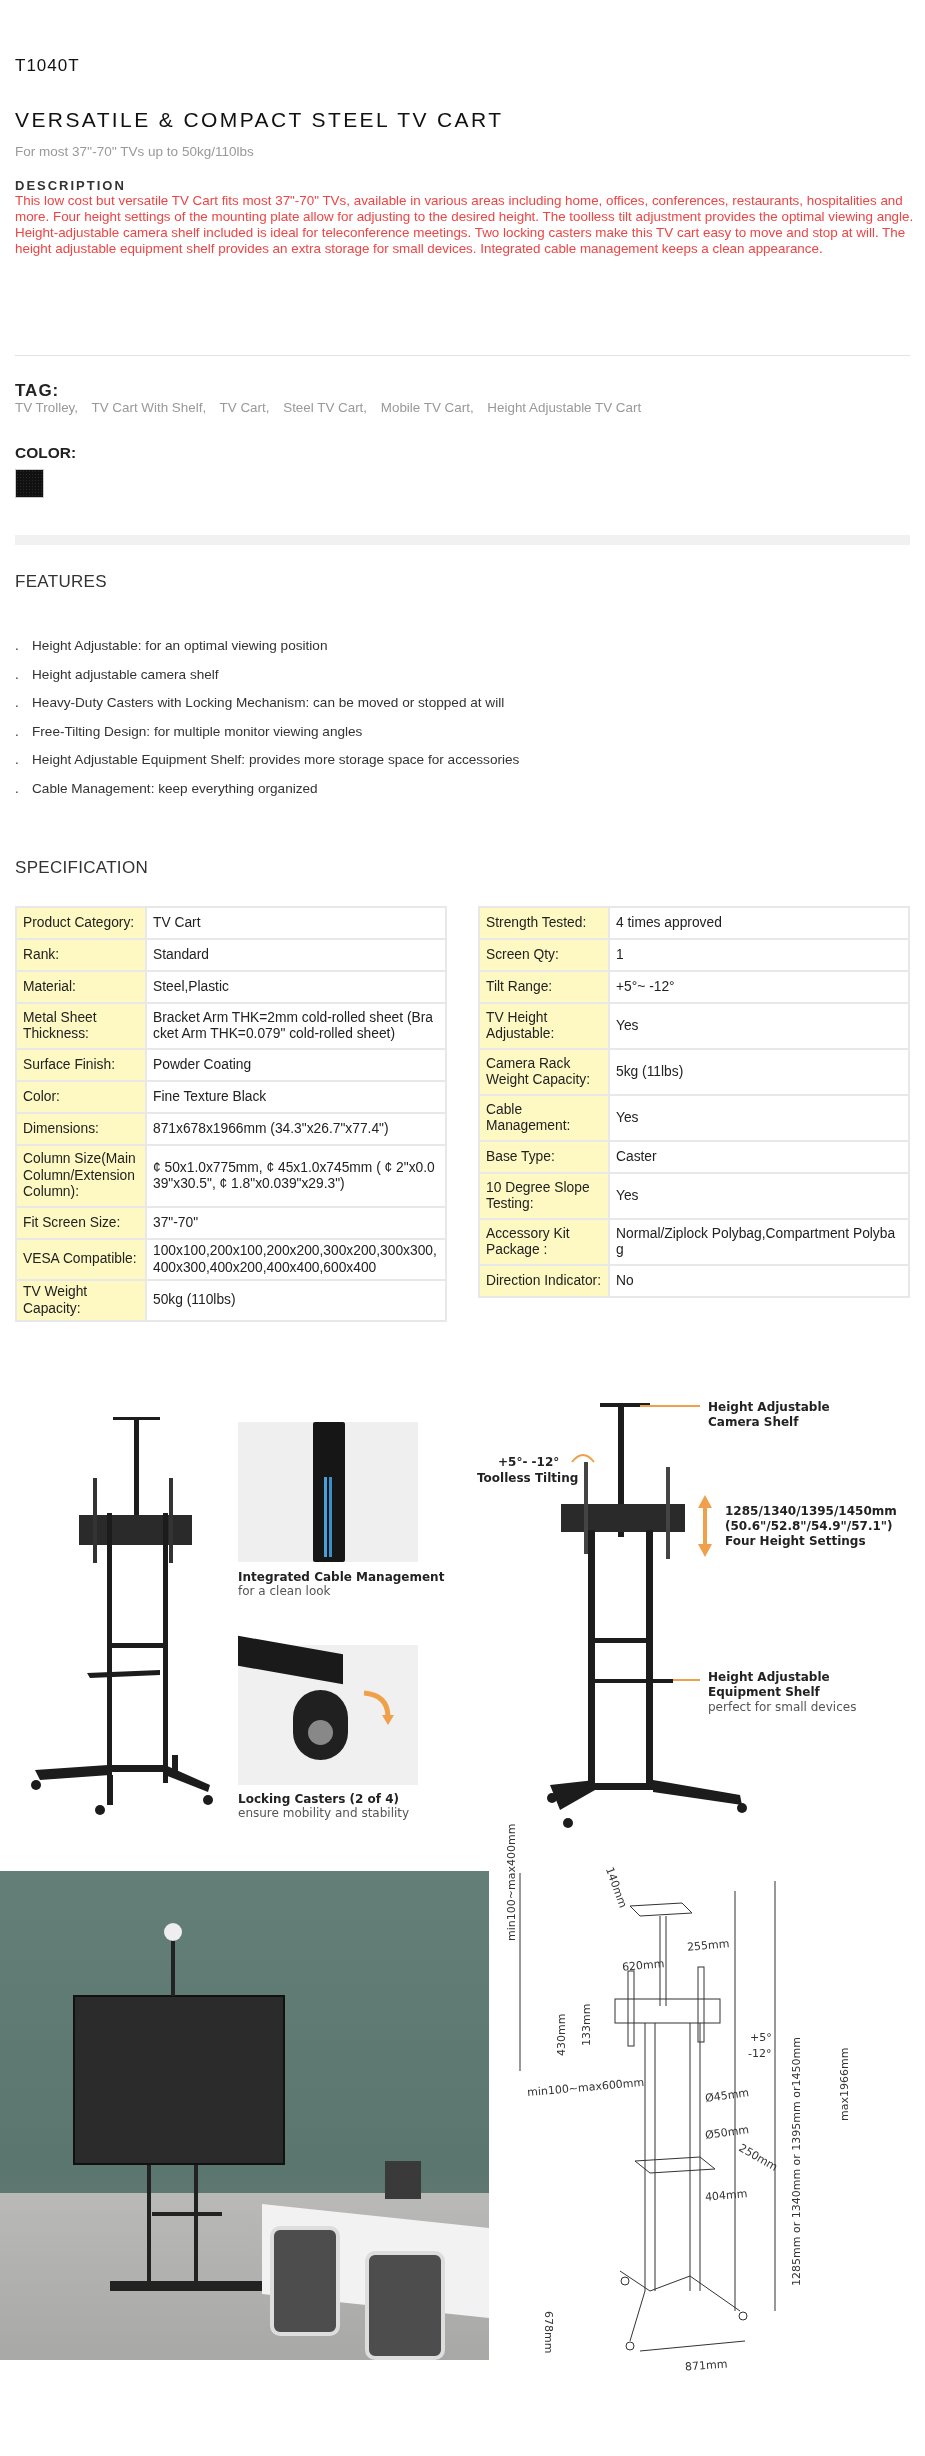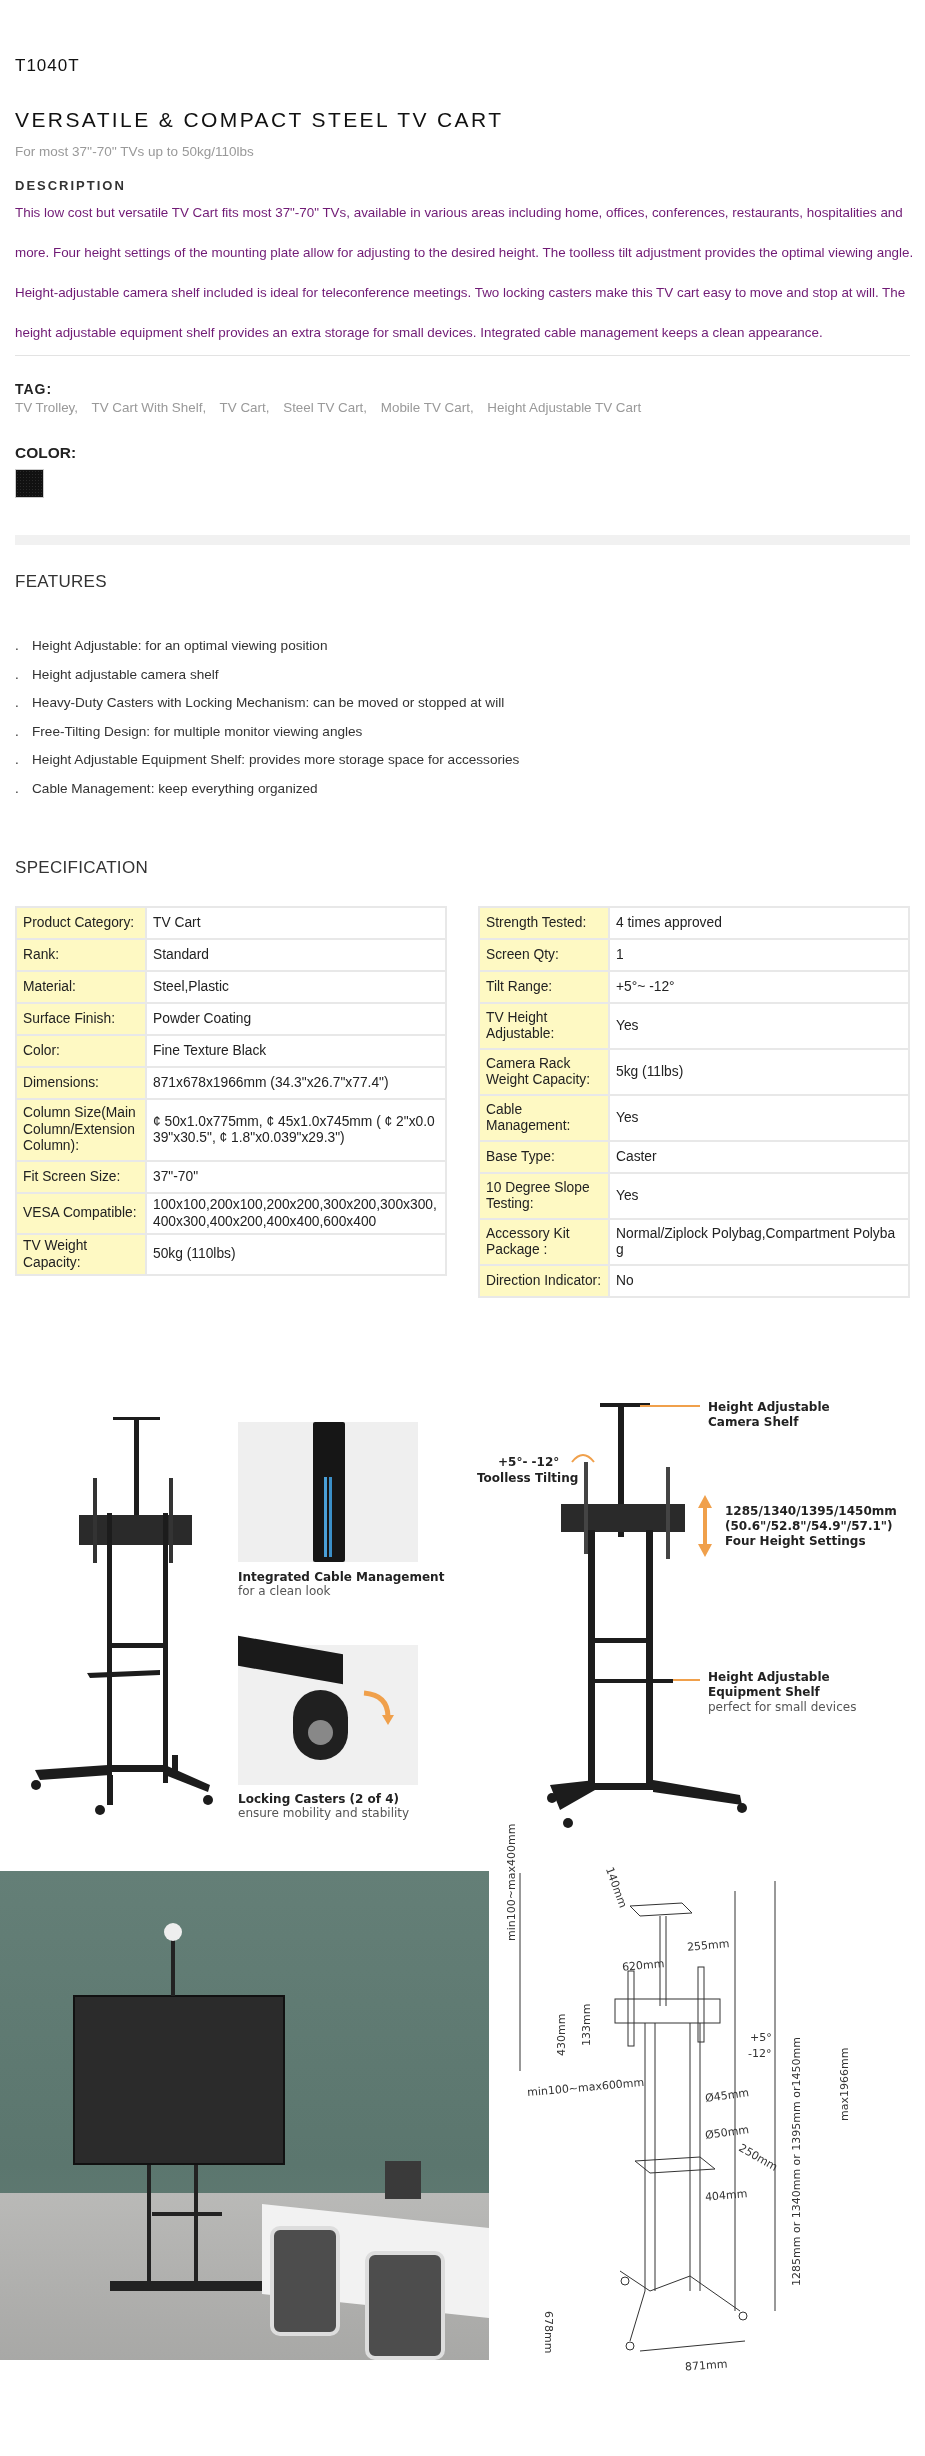--- a/index.html
+++ b/index.html
@@ -4,24 +4,24 @@
 <style>
   * { box-sizing: border-box; margin: 0; padding: 0; }
   html, body { width: 925px; background: #fff; }
   body { font-family: "Liberation Sans", sans-serif; color: #333; position: relative; height: 2456px; overflow: hidden; }
   .abs { position: absolute; }
 
   .model { left: 15px; top: 56px; font-size: 17px; letter-spacing: 1px; color: #111; }
   .title { left: 15px; top: 88px; font-size: 21px; letter-spacing: 2.4px; color: #111; margin-top: 20px; }
   .subtitle { left: 15px; top: 144px; font-size: 13.5px; color: #999; }
   .desc-h { left: 15px; top: 178px; font-size: 13px; font-weight: bold; letter-spacing: 2px; color: #333; }
-  .desc { left: 15px; top: 193px; width: 900px; font-size: 13.4px; line-height: 40px; color: #701a75; }
+  .desc { left: 15px; top: 193px; width: 900px; font-size: 13.4px; line-height: 16px; color: #ef4444; }
   .divider { left: 15px; top: 355px; width: 895px; height: 1px; background: #e3e3e3; }
 
-  .tag-h { left: 15px; top: 381px; font-size: 14px; font-weight: bold; letter-spacing: 1px; color: #222; }
+  .tag-h { left: 15px; top: 381px; font-size: 17px; font-weight: bold; letter-spacing: 1px; color: #222; }
   .tags { left: 15px; top: 400px; font-size: 13.4px; color: #999; white-space: nowrap; }
   .tags a { color: #999; text-decoration: none; }
   .tags .sep { margin-right: 10px; }
   .color-h { left: 15px; top: 444px; font-size: 15.5px; font-weight: bold; color: #222; }
   .swatch { left: 15px; top: 469px; width: 29px; height: 29px; background: #111; border: 1px solid #ccc;
             background-image: radial-gradient(#2a2a2a 1px, transparent 1px); background-size: 3px 3px; }
   .band { left: 15px; top: 535px; width: 895px; height: 10px; background: #f1f1f1; }
 
   .sec-h { left: 15px; font-size: 17px; color: #333; letter-spacing: 0.3px; }
   .features { left: 15px; top: 636px; font-size: 13.6px; color: #333; list-style: none; }
@@ -87,20 +87,24 @@
         <td class="k">Product Category:</td>
         <td class="v">TV Cart</td>
       </tr>
   <tr style="height:32px">
         <td class="k">Rank:</td>
         <td class="v">Standard</td>
       </tr>
   <tr style="height:32px">
         <td class="k">Material:</td>
         <td class="v">Steel,Plastic</td>
+      </tr>
+  <tr style="height:46px">
+        <td class="k">Metal Sheet Thickness:</td>
+        <td class="v">Bracket Arm THK=2mm cold-rolled sheet (Bracket Arm THK=0.079" cold-rolled sheet)</td>
       </tr>
   <tr style="height:32px">
         <td class="k">Surface Finish:</td>
         <td class="v">Powder Coating</td>
       </tr>
   <tr style="height:32px">
         <td class="k">Color:</td>
         <td class="v">Fine Texture Black</td>
       </tr>
   <tr style="height:32px">

